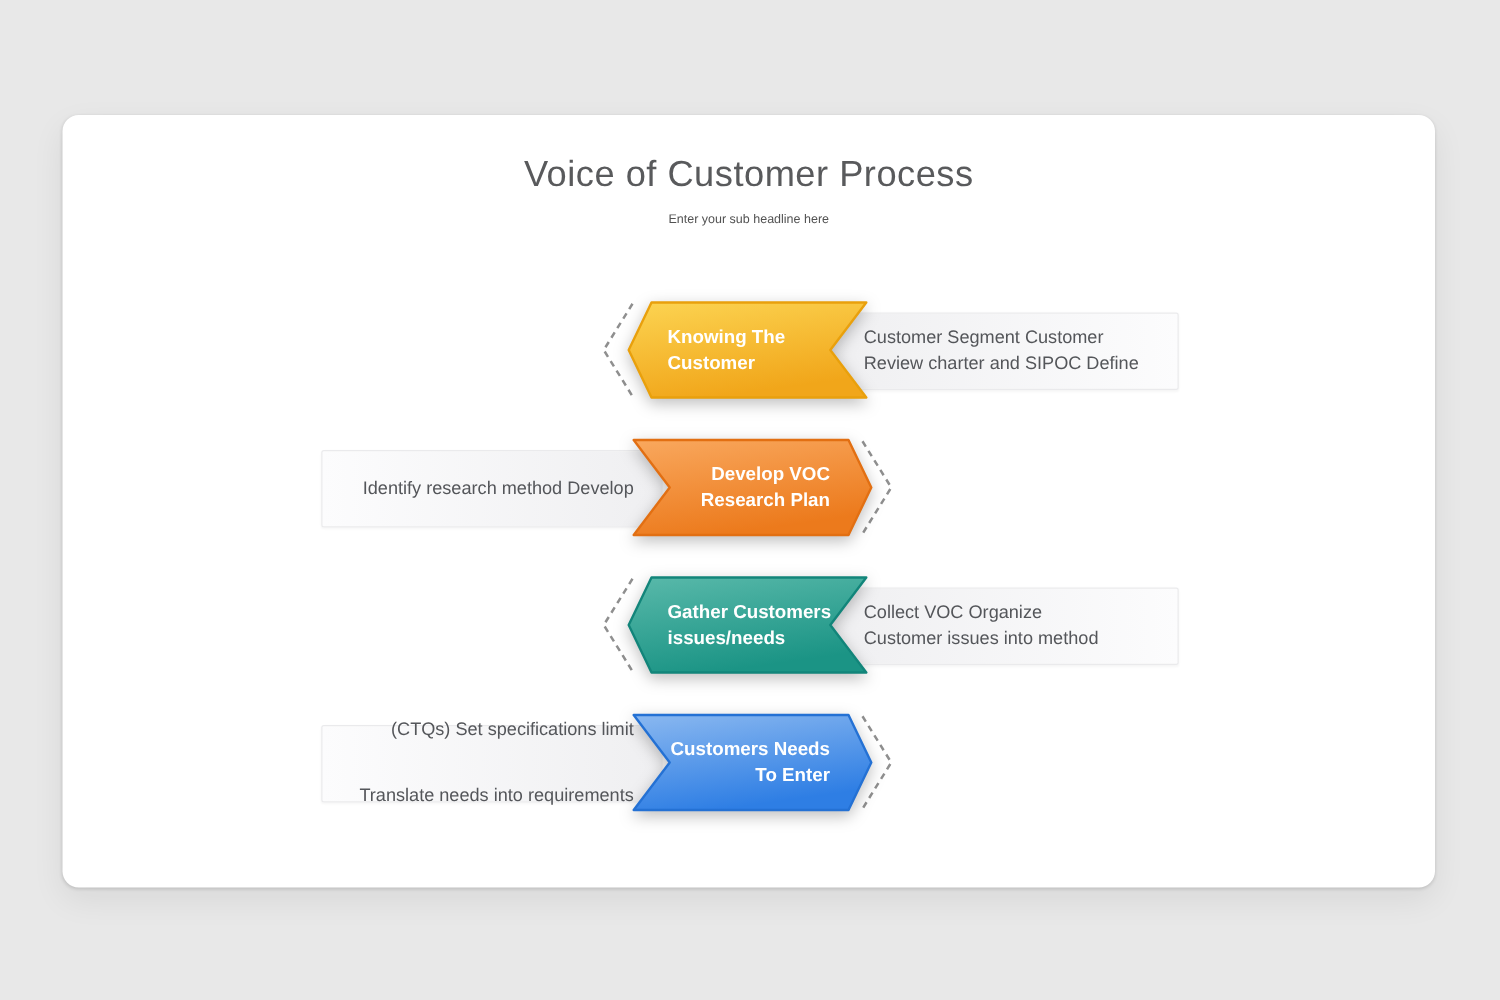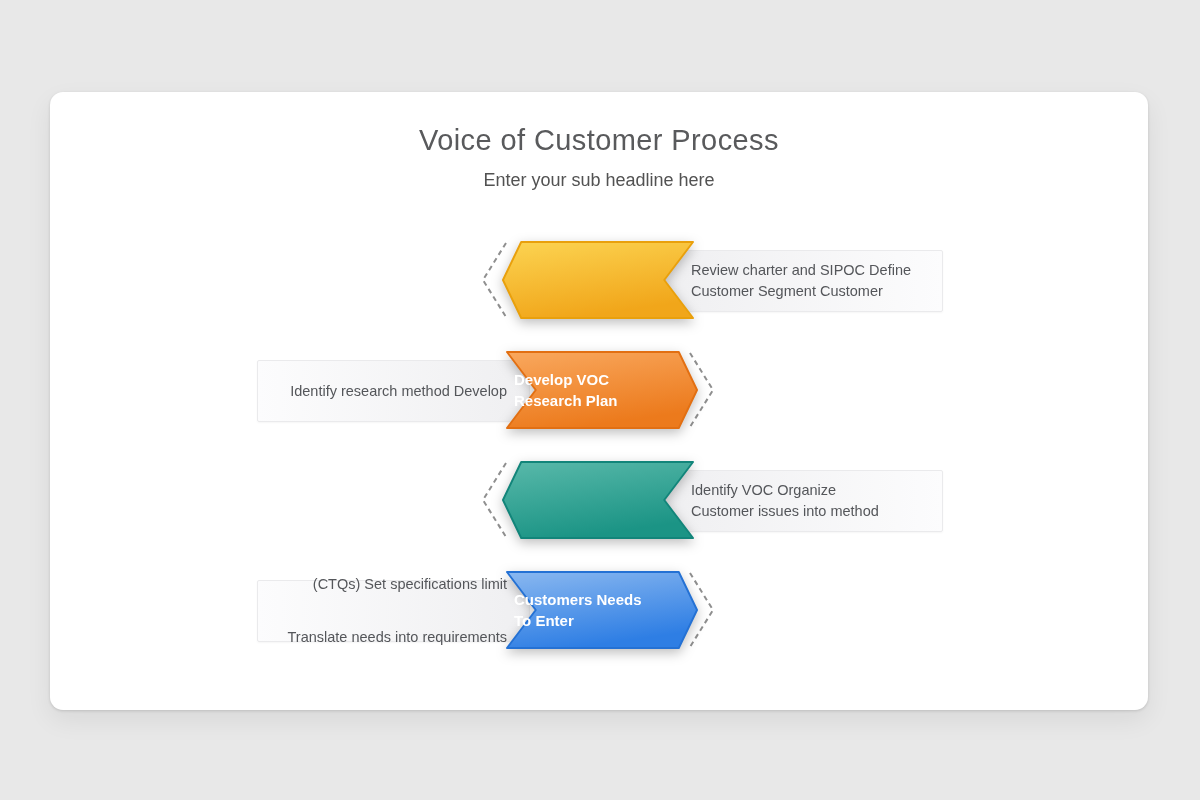--- a/index.html
+++ b/index.html
@@ -27,21 +27,21 @@
     text-align: center;
     font-size: 29px;
     font-weight: 400;
     letter-spacing: 0.4px;
     color: #595a5c;
   }
   .subtitle {
     margin: 0;
     padding-top: 13px;
     text-align: center;
-    font-size: 18px;
+    font-size: 10px;
     font-weight: 400;
     color: #525252;
   }
   .step {
     position: absolute;
     left: 0;
     width: 100%;
     height: 78px;
   }
   .step-1 { top: 149px; }
@@ -102,21 +102,21 @@
     z-index: 3;
     display: flex;
     flex-direction: column;
     justify-content: center;
     color: #ffffff;
     font-size: 15px;
     font-weight: 700;
     line-height: 21px;
   }
   .label-left  { left: 484px; text-align: left; }
-  .label-right { left: 464px; text-align: left; }
+  .label-right { left: 464px; text-align: right; }
   .band-label span { display: block; }
 
   .dash {
     position: absolute;
     top: 0;
     width: 28px;
     height: 78px;
     z-index: 0;
   }
   .dash-left  { left: 430px; }
@@ -128,32 +128,36 @@
 <div class="card">
 
   <h1 class="title">Voice of Customer Process</h1>
   <div class="subtitle">Enter your sub headline here</div>
 
   <div class="step step-1">
     <svg class="dash dash-left" viewBox="0 0 28 78">
       <polyline points="26,2 3,39 26,76" fill="none" stroke-width="2" stroke-dasharray="5,4" stroke="#8f8f8f"></polyline>
     </svg>
     <div class="desc desc-right">
+      <span class="desc-line">Customer Segment Customer</span>
       <span class="desc-line">Review charter and SIPOC Define</span>
-      <span class="desc-line">Customer Segment Customer</span>
     </div>
     <svg class="band band-left-dir" viewBox="0 0 200 80" preserveAspectRatio="none">
       <defs>
         <linearGradient id="grad1" x1="0" y1="0" x2="0.35" y2="1">
           <stop offset="0" stop-color="#fcd452"></stop>
           <stop offset="1" stop-color="#f1a61a"></stop>
         </linearGradient>
       </defs>
       <path d="M20,1 L199,1 L169,40 L199,79 L20,79 L1,40 Z" fill="url(#grad1)" stroke-width="2" stroke-linejoin="round" stroke="#e9a00c"></path>
     </svg>
+    <div class="band-label label-left">
+      <span>Knowing The</span>
+      <span>Customer</span>
+    </div>
   </div>
 
   <div class="step step-2">
     <svg class="dash dash-right" viewBox="0 0 28 78">
       <polyline points="2,2 25,39 2,76" fill="none" stroke-width="2" stroke-dasharray="5,4" stroke="#8f8f8f"></polyline>
     </svg>
     <div class="desc desc-left">
       <span class="desc-line">Identify research method Develop</span>
     </div>
     <svg class="band band-right-dir" viewBox="0 0 200 80" preserveAspectRatio="none">
@@ -169,32 +173,36 @@
       <span>Develop VOC</span>
       <span>Research Plan</span>
     </div>
   </div>
 
   <div class="step step-3">
     <svg class="dash dash-left" viewBox="0 0 28 78">
       <polyline points="26,2 3,39 26,76" fill="none" stroke-width="2" stroke-dasharray="5,4" stroke="#8f8f8f"></polyline>
     </svg>
     <div class="desc desc-right">
-      <span class="desc-line">Identify VOC Organize</span>
+      <span class="desc-line">Collect VOC Organize</span>
       <span class="desc-line">Customer issues into method</span>
     </div>
     <svg class="band band-left-dir" viewBox="0 0 200 80" preserveAspectRatio="none">
       <defs>
         <linearGradient id="grad3" x1="0" y1="0" x2="0.35" y2="1">
           <stop offset="0" stop-color="#59b9aa"></stop>
           <stop offset="1" stop-color="#1b9485"></stop>
         </linearGradient>
       </defs>
       <path d="M20,1 L199,1 L169,40 L199,79 L20,79 L1,40 Z" fill="url(#grad3)" stroke-width="2" stroke-linejoin="round" stroke="#12857a"></path>
     </svg>
+    <div class="band-label label-left">
+      <span>Gather Customers</span>
+      <span>issues/needs</span>
+    </div>
   </div>
 
   <div class="step step-4">
     <svg class="dash dash-right" viewBox="0 0 28 78">
       <polyline points="2,2 25,39 2,76" fill="none" stroke-width="2" stroke-dasharray="5,4" stroke="#8f8f8f"></polyline>
     </svg>
     <div class="desc desc-left">
       <span class="desc-line">(CTQs) Set specifications limit</span>
       <span class="desc-line">Translate needs into requirements</span>
     </div>

